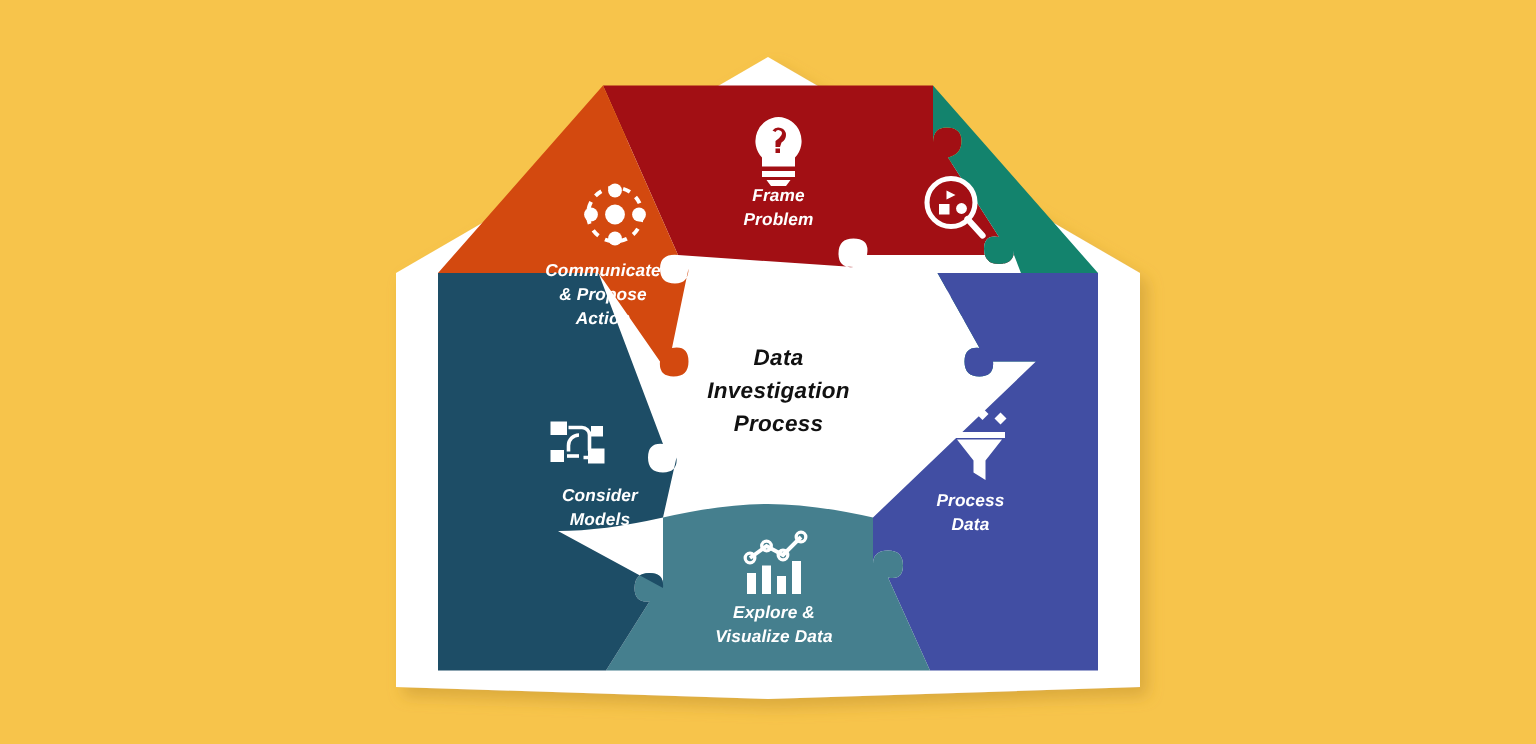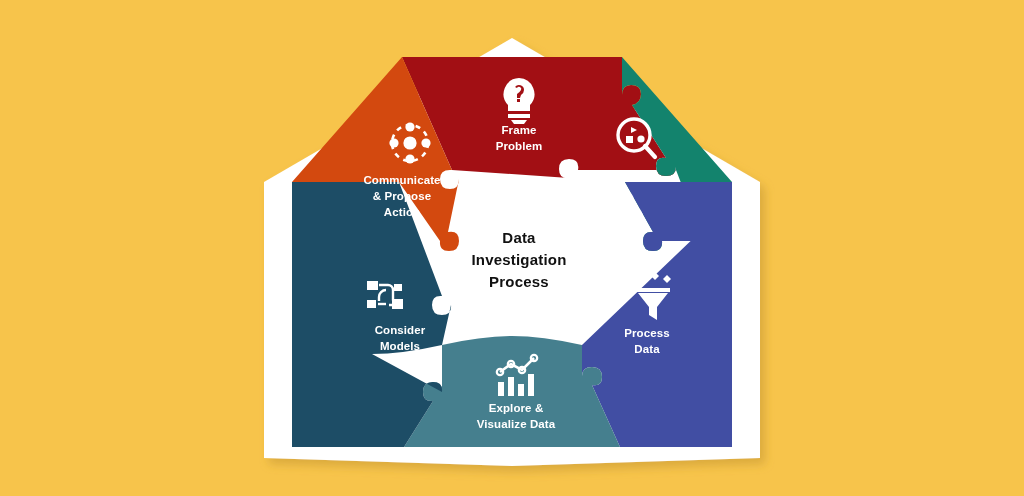--- a/index.html
+++ b/index.html
@@ -40,21 +40,21 @@
     font-weight: bold;
     font-size: 15px;
     fill: #111111;
     text-anchor: middle;
     letter-spacing: 0.2px;
   }
 </style>
 </head>
 <body style="background: rgb(247, 196, 75);">
 
-<div id="stage" style="background: rgb(247, 196, 75);">
+<div id="stage" style="background: rgb(247, 196, 75); font-style: italic;">
 
   <svg id="diagram-svg" viewBox="0 0 1024 496">
 
     <defs>
       <filter id="softshadow" x="-20%" y="-20%" width="150%" height="150%">
         <feDropShadow dx="5" dy="6" stdDeviation="5" flood-color="#b98b29" flood-opacity="0.45"></feDropShadow>
       </filter>
     </defs>
 
     <polygon points="512,38 760,182 760,458 512,466 264,458 264,182" fill="#ffffff" filter="url(#softshadow)"></polygon>

